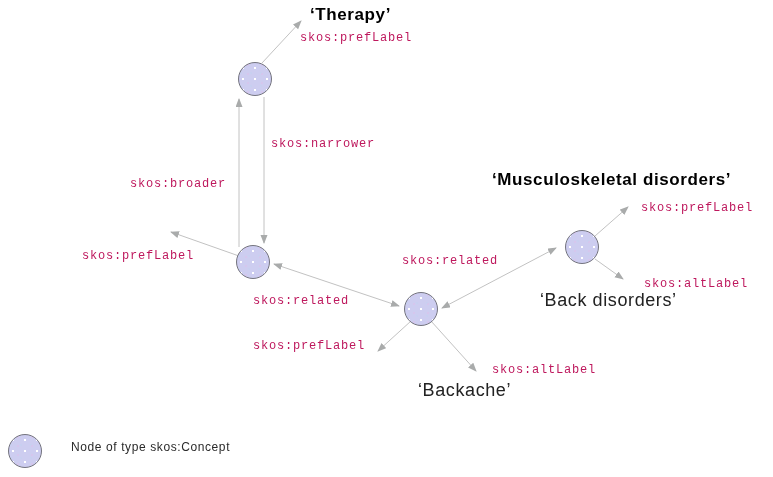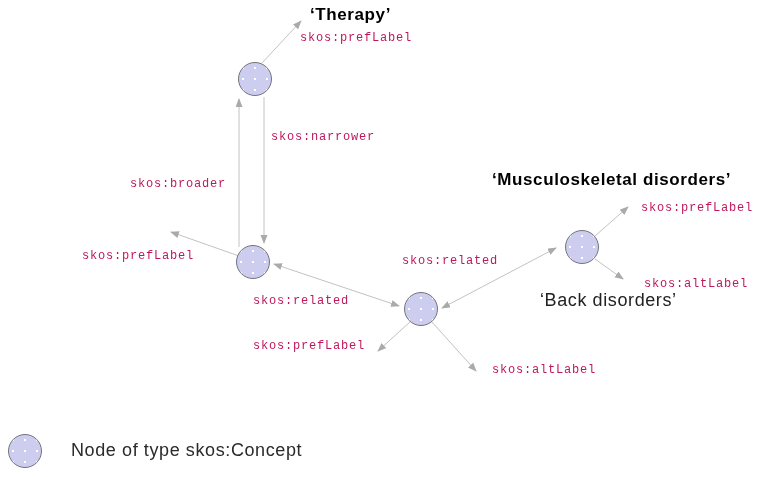--- a/index.html
+++ b/index.html
@@ -35,21 +35,21 @@
     letter-spacing:0.6px;white-space:nowrap;
   }
   .edge-label{
     position:absolute;
     font-family:"Liberation Mono","DejaVu Sans Mono",monospace;
     font-size:12px;color:#be185d;
     letter-spacing:0.8px;white-space:nowrap;
   }
   .legend-caption{
     position:absolute;
-    font-size:18px;font-weight:400;color:#2a2a2a;
+    font-size:12px;font-weight:400;color:#2a2a2a;
     letter-spacing:0.6px;white-space:nowrap;text-align:right;
   }
 </style>
 </head>
 <body>
 
 <div class="canvas">
 
   <svg class="edges" viewBox="0 0 773 477" xmlns="http://www.w3.org/2000/svg">
     <defs>
@@ -70,24 +70,25 @@
   </svg>
 
   <div class="node" style="left:238px;top:62px;"></div>
   <div class="node" style="left:236px;top:245px;"></div>
   <div class="node" style="left:404px;top:292px;"></div>
   <div class="node" style="left:565px;top:230px;"></div>
 
   <div class="concept-label" style="left:310px;top:5px;">‘Therapy’</div>
   <div class="concept-label" style="left:492px;top:170px;">‘Musculoskeletal disorders’</div>
 
+  <div class="literal-label" style="left:418px;top:380px;">‘Backache’</div>
   <div class="literal-label" style="left:540px;top:290px;">‘Back disorders’</div>
 
   <div class="edge-label" style="left:300px;top:31px;">skos:prefLabel</div>
-  <div class="edge-label" style="left:271px;top:130px;">skos:narrower</div>
+  <div class="edge-label" style="left:271px;top:137px;">skos:narrower</div>
   <div class="edge-label" style="left:130px;top:177px;">skos:broader</div>
   <div class="edge-label" style="left:82px;top:249px;">skos:prefLabel</div>
   <div class="edge-label" style="left:253px;top:294px;">skos:related</div>
   <div class="edge-label" style="left:253px;top:339px;">skos:prefLabel</div>
   <div class="edge-label" style="left:402px;top:254px;">skos:related</div>
   <div class="edge-label" style="left:492px;top:363px;">skos:altLabel</div>
   <div class="edge-label" style="left:641px;top:201px;">skos:prefLabel</div>
   <div class="edge-label" style="left:644px;top:277px;">skos:altLabel</div>
 
   <div class="node" style="left:8px;top:434px;"></div>

